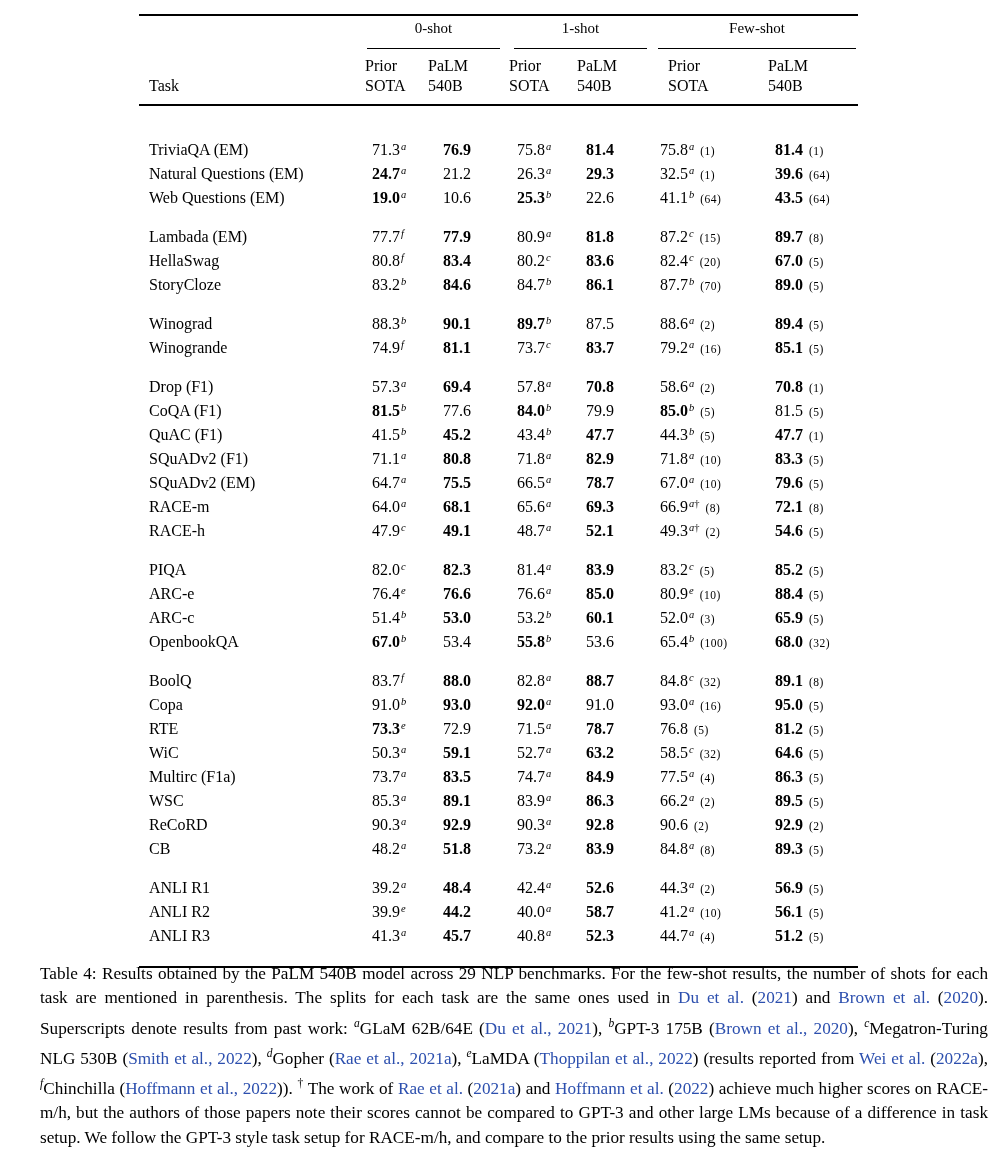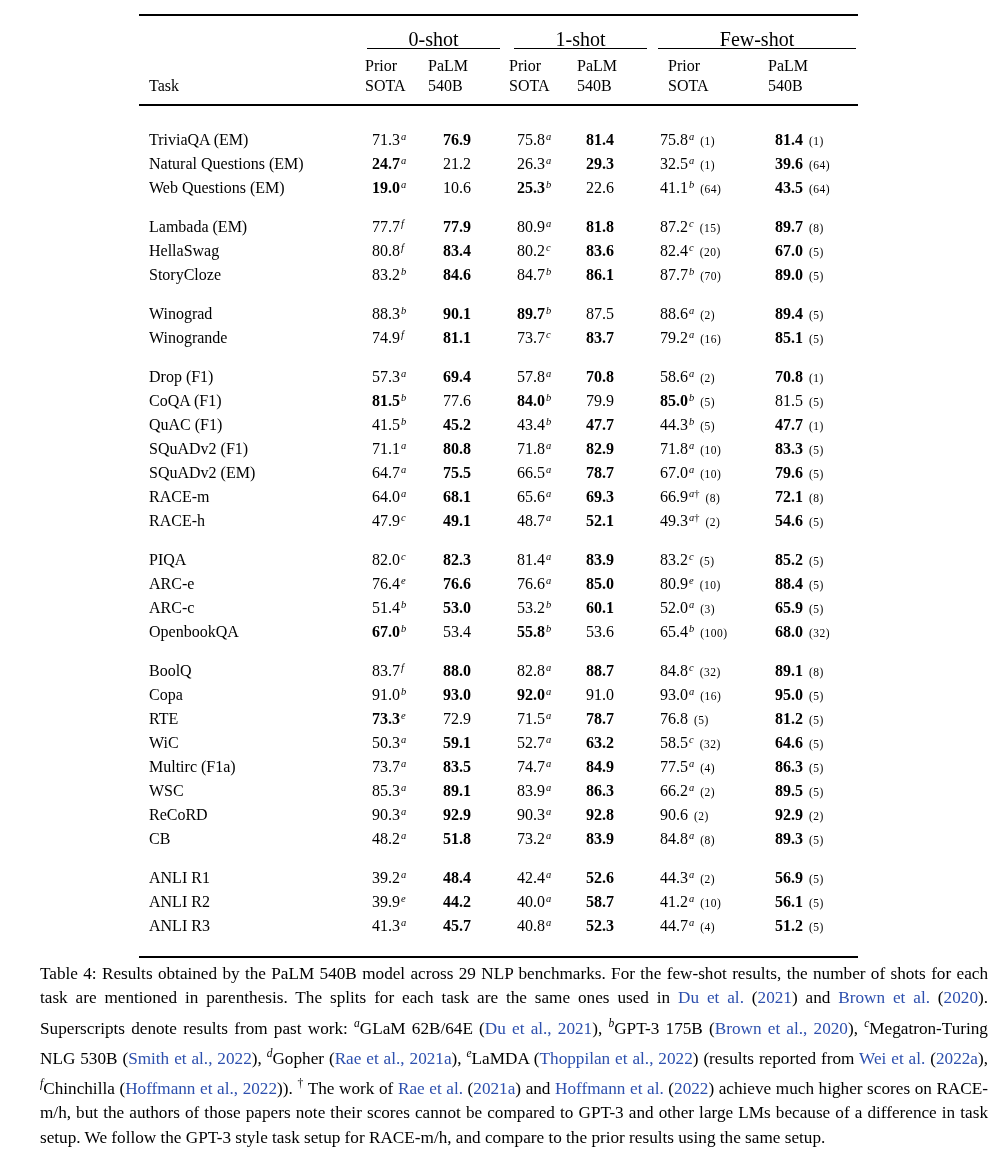--- a/index.html
+++ b/index.html
@@ -6,34 +6,34 @@
   body{
     width:994px;height:1176px;position:relative;background:#ffffff;color:#000;
     font-family:"Liberation Serif", serif;
   }
   
   .tbl{position:absolute;left:139px;top:14px;width:719px;font-size:16px;}
   .rule{background:#000;}
   .rule-thick{height:2px;}
   .rule-mid{height:1.5px;}
   .thead{position:relative;height:88px;}
-  .gl{position:absolute;top:4px;text-align:center;font-size:20px;margin-top:8px;}
+  .gl{position:absolute;top:4px;text-align:center;font-size:15px;}
   #gl0{left:228px;width:133px;}
   #gl1{left:375px;width:133px;}
   #gl2{left:519px;width:198px;}
   .cmid{position:absolute;top:32px;height:1px;background:#000;}
   #cm0{left:228px;width:133px;}
   #cm1{left:375px;width:133px;}
   #cm2{left:519px;width:198px;}
   .subh{position:absolute;top:40px;width:64px;line-height:20px;}
   .s0{left:226px;} .s1{left:289px;} .s2{left:370px;} .s3{left:438px;} .s4{left:529px;} .s5{left:629px;}
   .task-h{position:absolute;top:61px;left:10px;}
   .group{margin-top:15px;}
   .group + .group{margin-top:15px;}
-  #tbody{padding-top:22px;padding-bottom:18px;}
+  #tbody{padding-top:14px;padding-bottom:18px;margin-top:18px;}
   #tbody .group:first-child{margin-top:0;}
   .row{
     display:grid;
     grid-template-columns:223px 71px 74px 69px 74px 115px 83px;
     padding-left:10px;height:24px;align-items:center;
   }
   .task{white-space:nowrap;}
   .cell{white-space:nowrap;}
   .cell .v{font-weight:normal;}
   .cell.b .v{font-weight:bold;}

